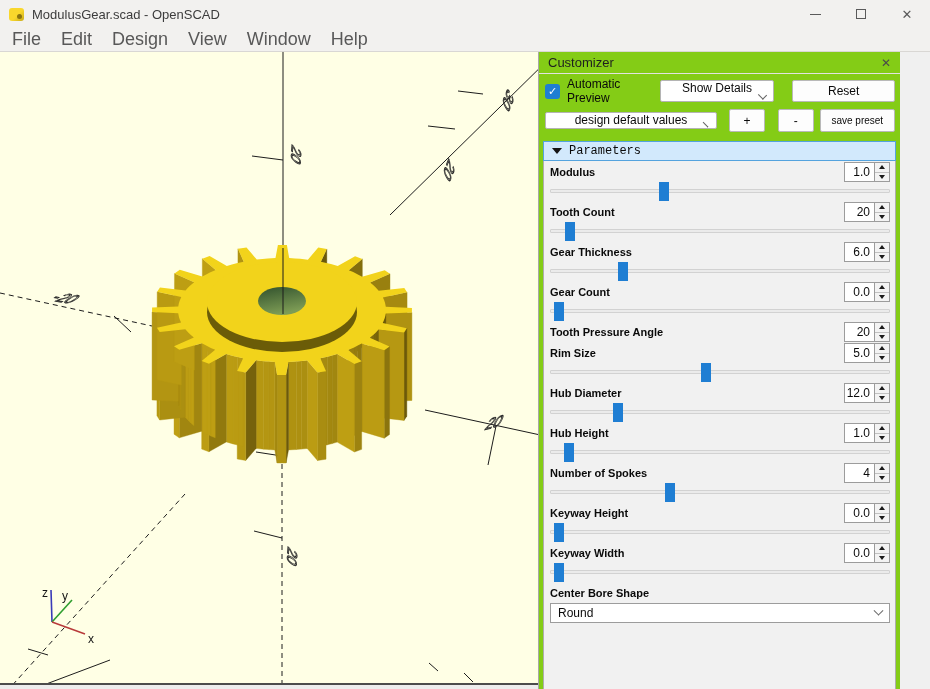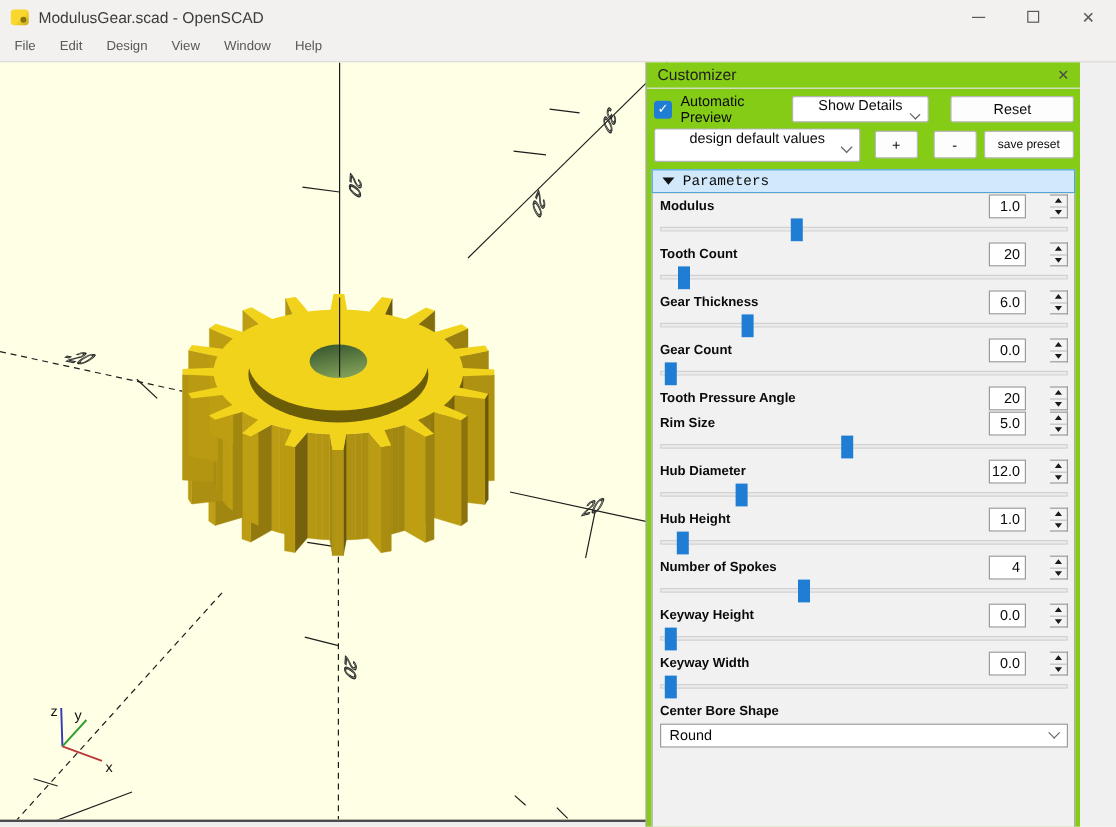--- a/index.html
+++ b/index.html
@@ -29,21 +29,21 @@
     color: #5a5a5a; font-size: 13px; cursor: default;
   }
   .min-line { width: 11px; height: 1px; background: #5a5a5a; display: inline-block; }
   .max-box { width: 10px; height: 10px; border: 1px solid #5a5a5a; display: inline-block; }
   
   .menubar {
     position: absolute; left: 0; top: 28px; width: 930px; height: 24px;
     background: #f2f1ef; border-bottom: 1px solid #d9d7d4;
     display: flex; align-items: center; padding-left: 2px;
   }
-  .menu-item { font-size: 11px; color: #585858; padding: 0 10px; line-height: 23px; }
+  .menu-item { font-size: 18px; color: #585858; padding: 0 10px; line-height: 23px; }
   
   .viewport {
     position: absolute; left: 0; top: 52px; width: 568px; height: 637px;
     background: #FFFFE5;
   }
   .viewport svg { display: block; }
   .vp-bottom-line { position: absolute; left: 0; top: 631px; width: 568px; height: 2px; background: #4c4c4c; }
   .vp-bottom-strip { position: absolute; left: 0; top: 633px; width: 568px; height: 4px; background: #ededed; }
   
   .customizer {
@@ -71,37 +71,37 @@
     border-right: 1.4px solid #666; border-bottom: 1.4px solid #666;
     transform: rotate(45deg) translate(-2px,-2px);
   }
   .btn {
     height: 22px; background: #fdfdfd; border: 1px solid #b9b9b9; border-radius: 2px;
     font-size: 12px; color: #0a0a0a; display: flex; align-items: center; justify-content: center;
     font-family: "Liberation Sans", sans-serif;
   }
   .reset-btn { width: 110px; margin-left: 18px; }
   .cust-row2 { display: flex; align-items: center; margin: 7px 5px 0 6px; height: 23px; }
-  .combo-preset { flex: 0 0 172px; height: 28px; }
+  .combo-preset { flex: 0 0 172px; height: 17px; }
   .plus-btn  { width: 36px; height: 23px; margin-left: 12px; }
   .minus-btn { width: 36px; height: 23px; margin-left: 13px; }
   .save-btn  { width: 76px; height: 23px; margin-left: 6px; font-size: 10px; }
   .params-header {
     margin: 9px 4px 0 4px; height: 20px; background: #d2e9fc; border: 1px solid #54a3de;
     display: flex; align-items: center; padding-left: 8px; font-size: 12px; color: #0a0a0a; font-family: Liberation Mono, monospace;
   }
   .tri-down {
     width: 0; height: 0; border-left: 5px solid transparent; border-right: 5px solid transparent;
     border-top: 6px solid #141414; margin-right: 7px;
   }
   #params { margin: 0 4px; border: 1px solid #adadad; border-top: none; background: #f1f1f1; height: 559px; overflow: hidden; }
   .param-row { padding: 1px 5px 0 6px; }
   .p-line1 { display: flex; align-items: center; height: 20px; }
   .p-label { font-weight: bold; font-size: 11px; color: #0a0a0a; white-space: nowrap; }
-  .spin { margin-left: auto; display: flex; height: 20px; gap: 20px; }
+  .spin { margin-left: auto; display: flex; height: 20px; }
   .spin-field {
     width: 31px; background: #fff; border: 1px solid #9c9c9c; font-size: 12px;
     text-align: right; padding: 1px 4px 0 0; line-height: 17px; color: #0a0a0a;
   }
   .spin-btns { width: 15px; border: 1px solid #9c9c9c; border-left: none; display: flex; flex-direction: column; background: #f3f3f3; }
   .spin-half { flex: 1; display: flex; align-items: center; justify-content: center; }
   .spin-half.dn { border-top: 1px solid #c2c2c2; }
   .tri-up-s { width:0; height:0; border-left:3px solid transparent; border-right:3px solid transparent; border-bottom:4px solid #1a1a1a; }
   .tri-dn-s { width:0; height:0; border-left:3px solid transparent; border-right:3px solid transparent; border-top:4px solid #1a1a1a; }
   .slider { position: relative; height: 19px; }

